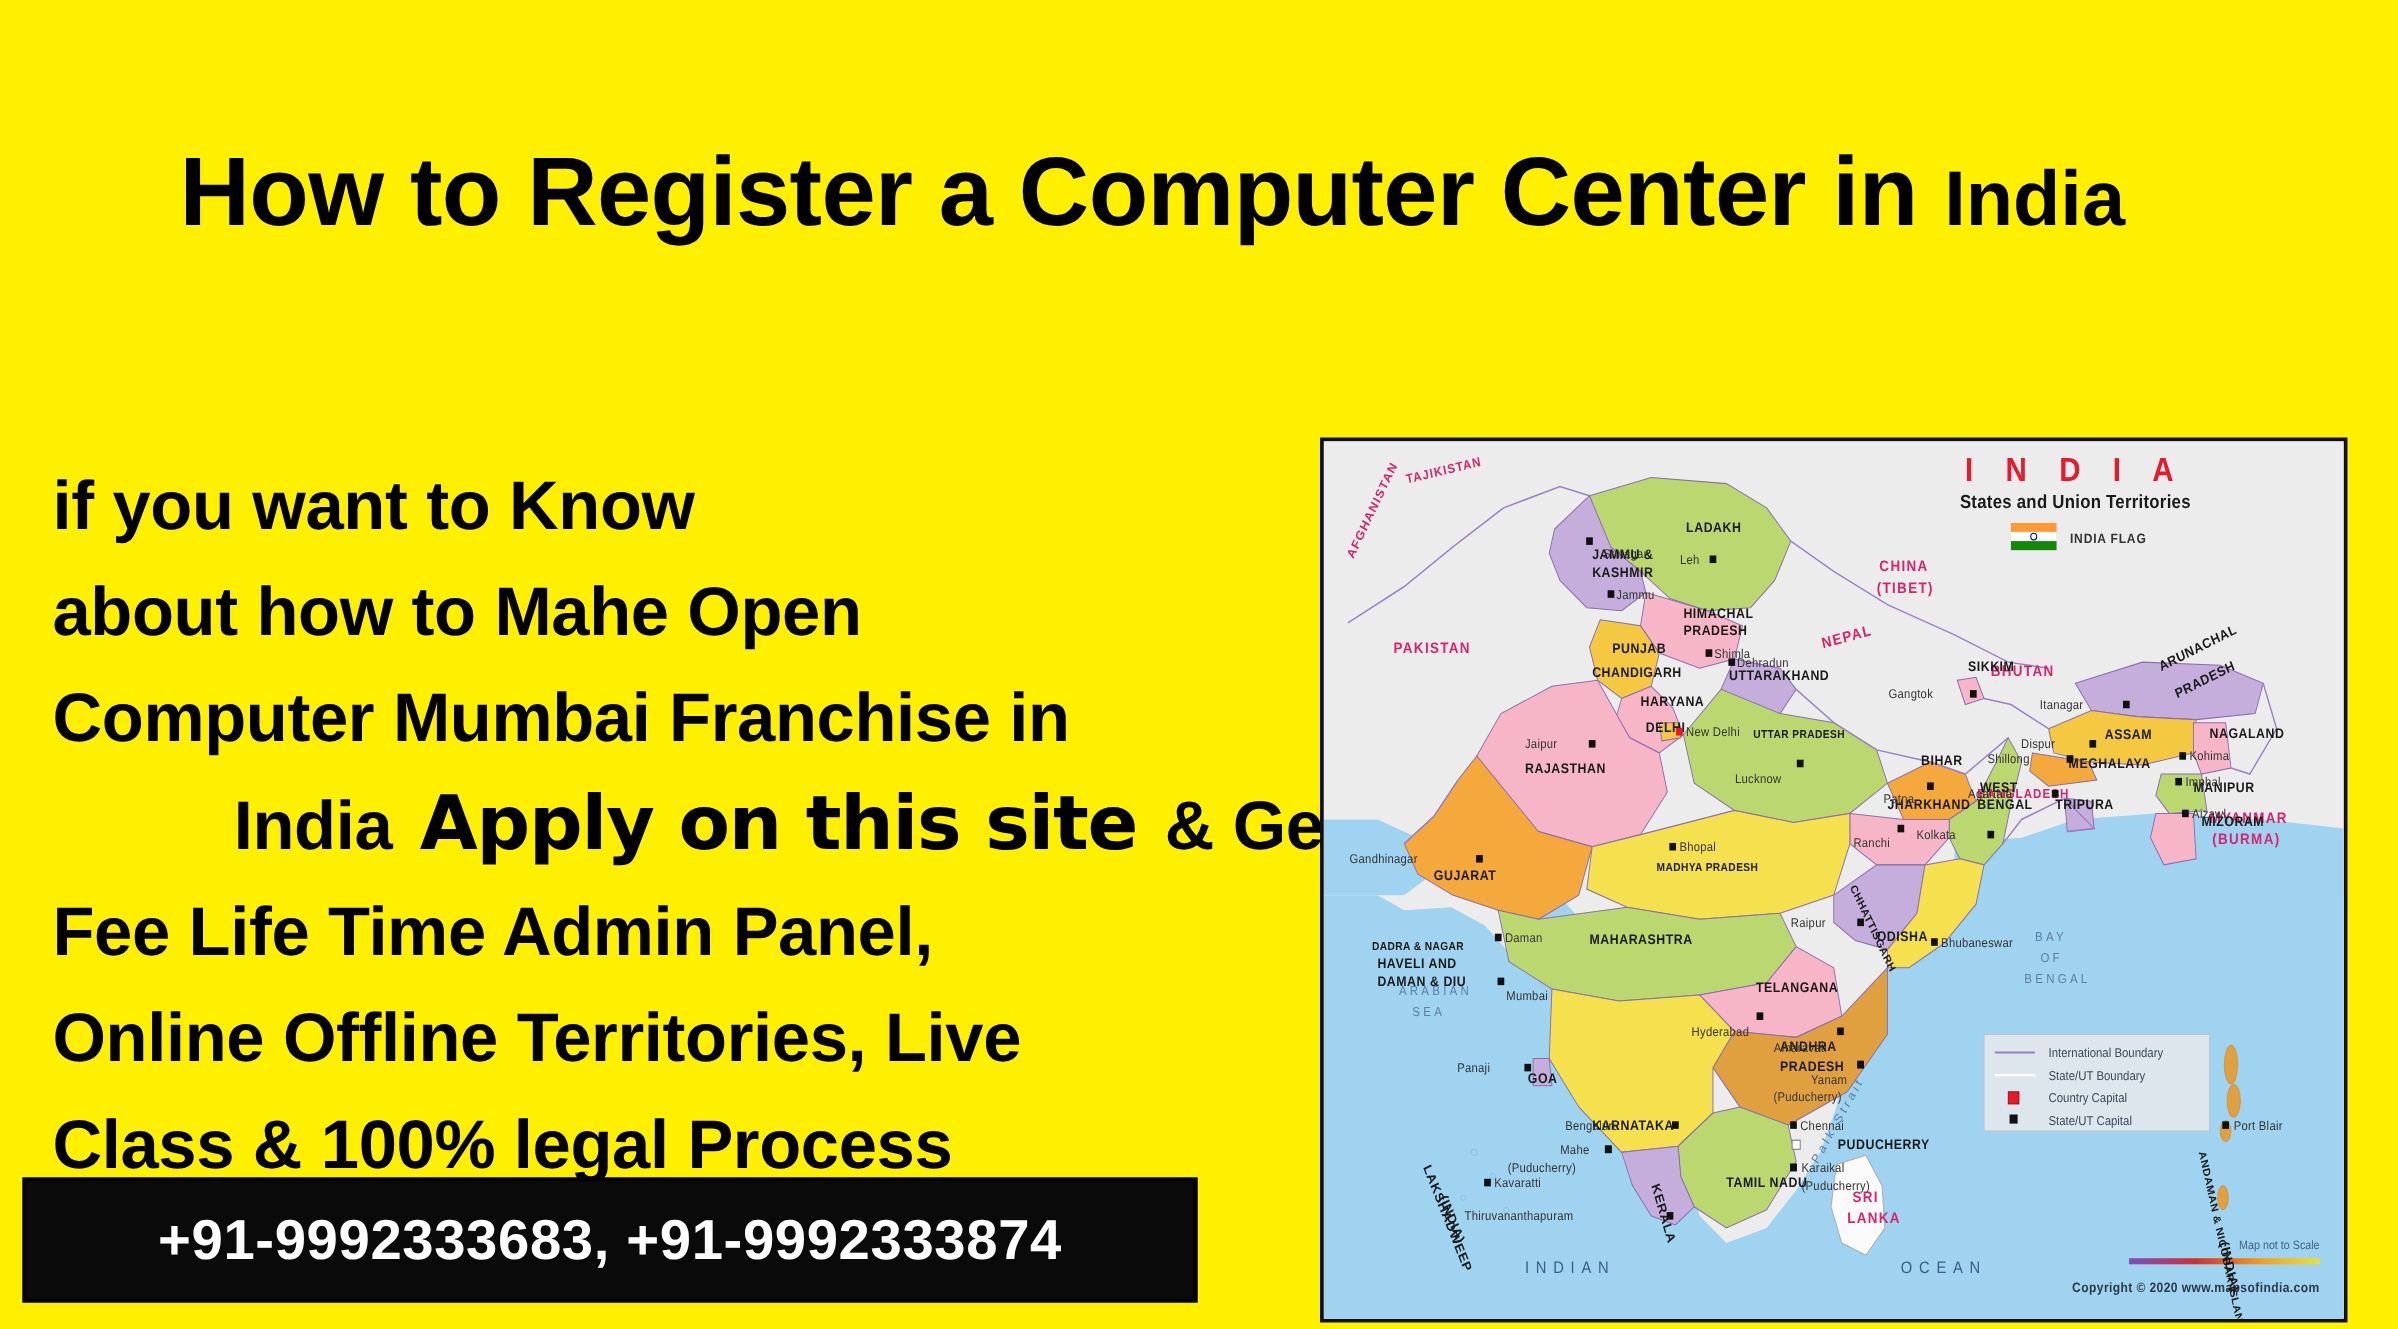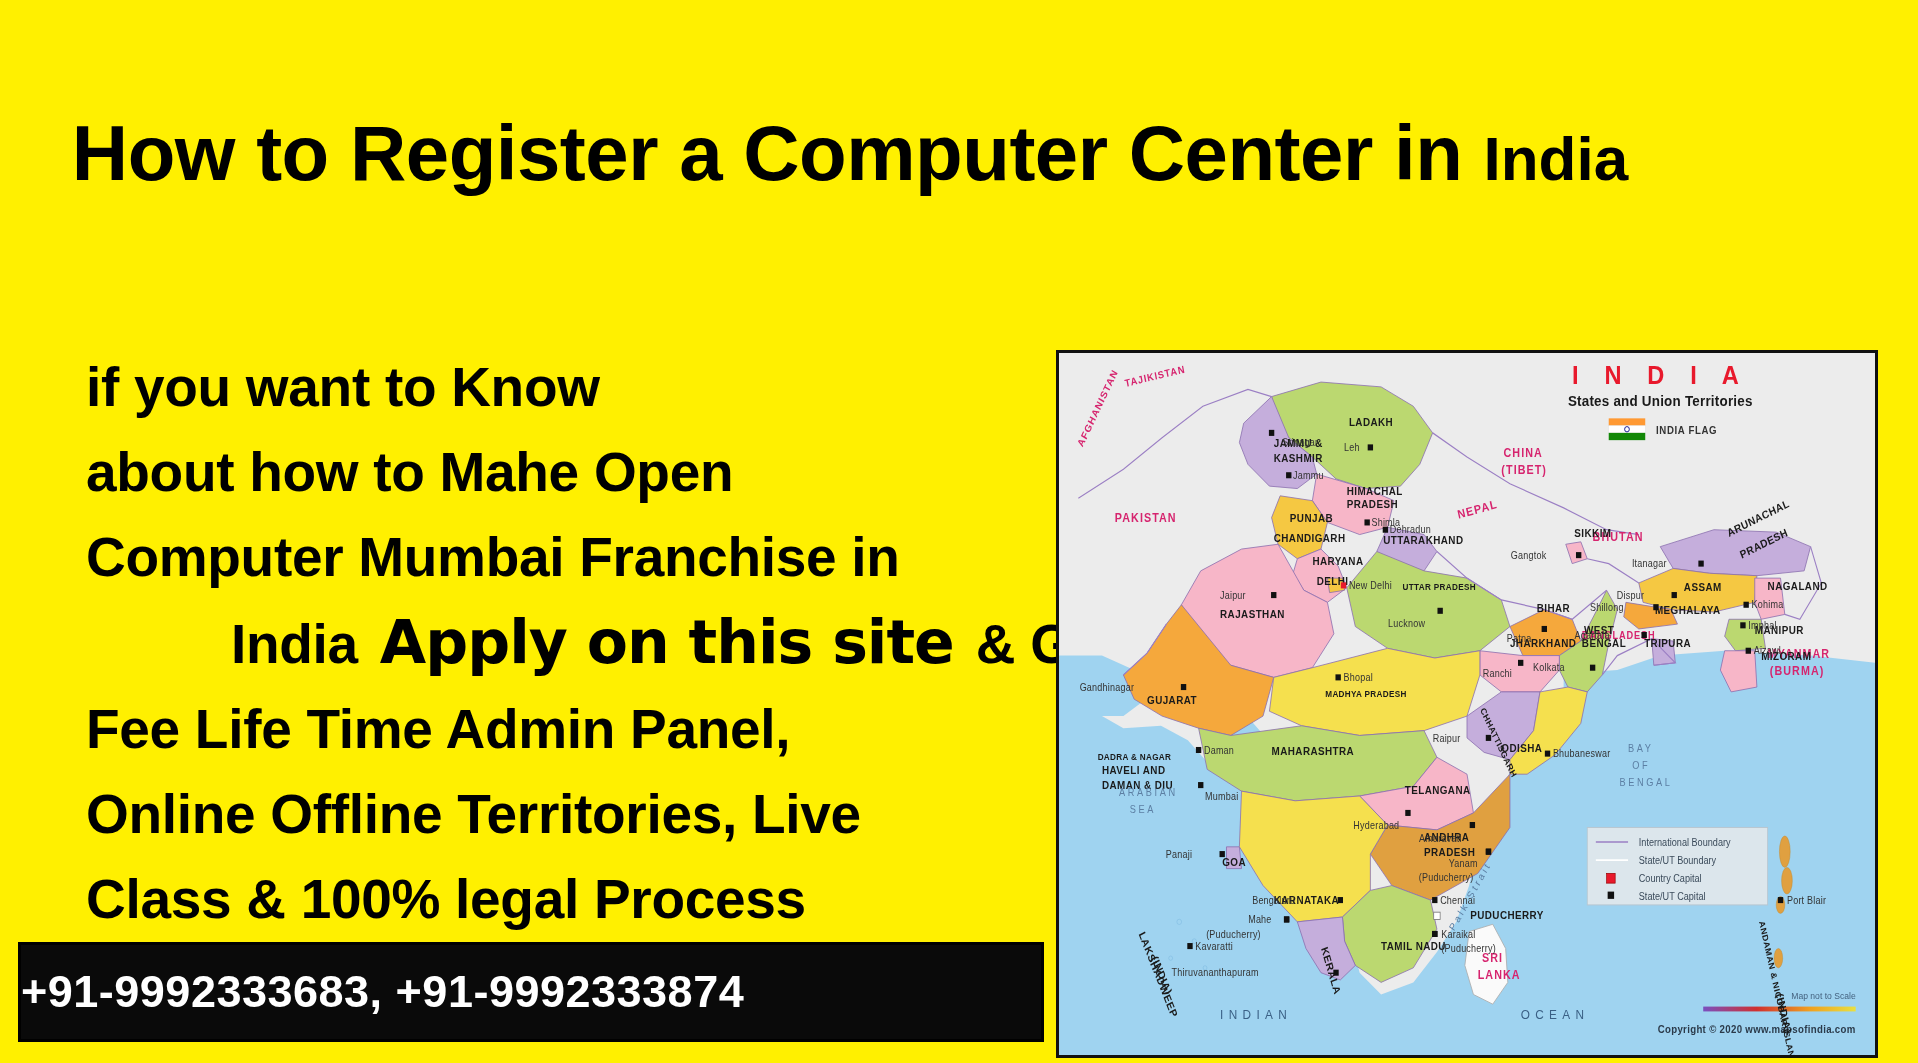--- a/index.html
+++ b/index.html
@@ -9,42 +9,41 @@
     overflow:hidden;
     font-family:"Liberation Sans", sans-serif;
   }
   body { background:#FFF000; position:relative; }
 
   
   #headline {
     position:absolute;
     left:0; top:108px;
     width:1700px;
-    text-align:center;
+    text-align:right;
     white-space:nowrap;
   }
   #headline .h-main {
     font-size:78px;
     font-weight:bold;
     color:#000;
     letter-spacing:-0.5px;
     font-stretch:condensed;
   }
   #headline .h-tail {
     font-size:62px;
     font-weight:bold;
     color:#000;
   }
 
   
   #copy {
     position:absolute;
-    left:42px; top:345px;
+    left:42px; top:362px;
     width:1010px;
-    margin-left:44px;
   }
   #copy .line {
     font-size:55px;
     font-weight:bold;
     color:#000;
     line-height:85px;
     white-space:nowrap;
     letter-spacing:-0.3px;
   }
   #copy .line.indent { padding-left:145px; }
@@ -54,25 +53,26 @@
     font-size:60px;
     font-family:"DejaVu Sans", sans-serif;
     letter-spacing:-1px;
   }
   .seg-gap { display:inline-block; width:22px; }
 
   
   #phone-bar {
     position:absolute;
     left:18px; top:942px;
-    width:1026px; height:100px;
+    width:940px; height:100px;
     background:#0a0a0a;
     border:3px solid #000;
     display:flex;
     align-items:center;
+    justify-content:center;
   }
   #phone-bar .phone-text {
     color:#ffffff;
     font-size:45px;
     font-weight:bold;
     letter-spacing:0.5px;
     white-space:nowrap;
   }
 
   

